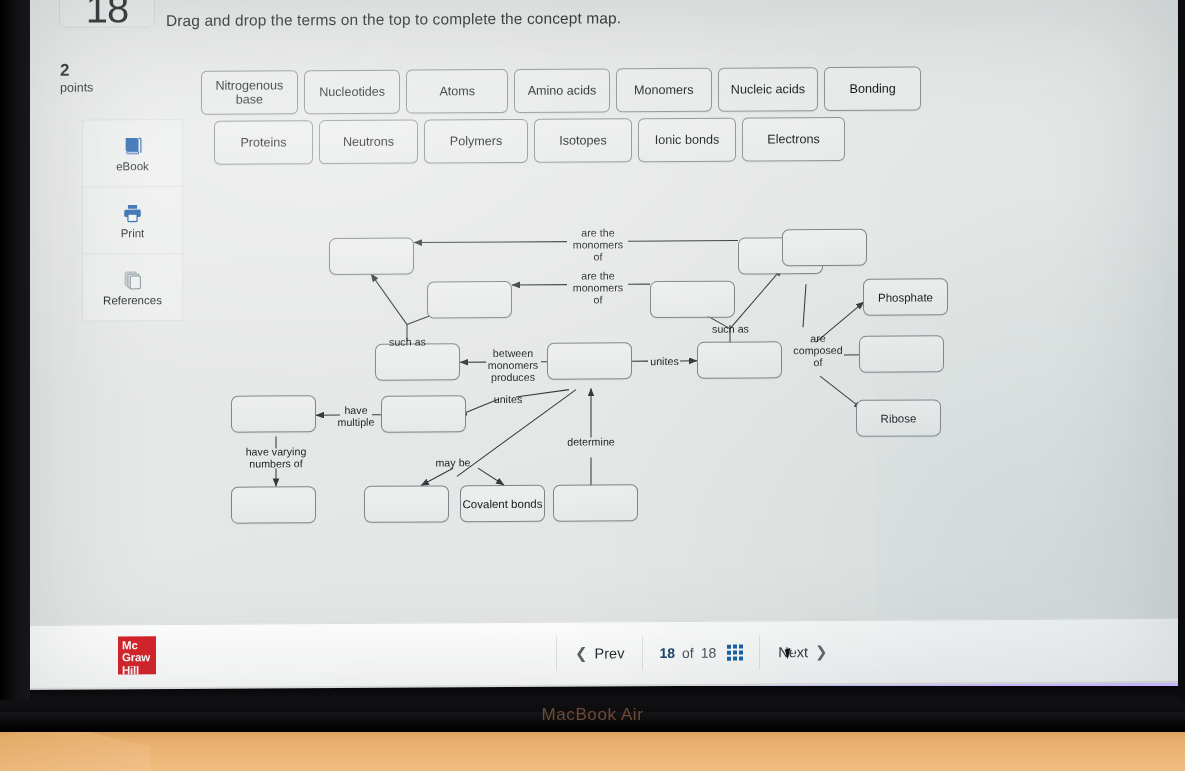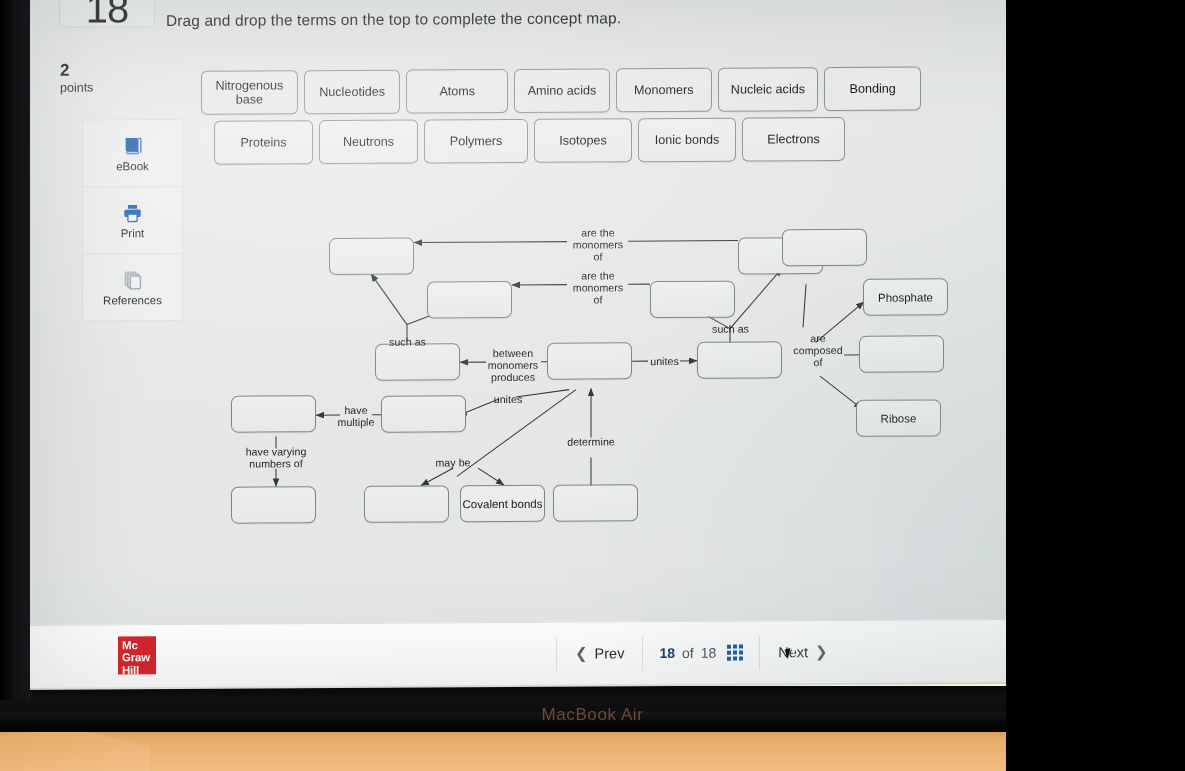--- a/index.html
+++ b/index.html
@@ -12,23 +12,23 @@
     height: 771px;
     overflow: hidden;
     font-family: "Liberation Sans", sans-serif;
     position: relative;
   }
 
   
   #photo {
     position: absolute;
     inset: 0;
-    width: 1006px;
+    width: 1185px;
     height: 771px;
-    background: #fef9c3;
+    background: #c4b5fd;
     overflow: hidden;
   }
   #desk {
     position: absolute;
     left: 0; top: 700px;
     width: 1185px; height: 71px;
     background: linear-gradient(180deg, #1a1513 0%, #241c16 16%, #d79a54 36%, #e8b070 60%, #f0bd80 100%);
   }
   #desk-left {
     position: absolute;

